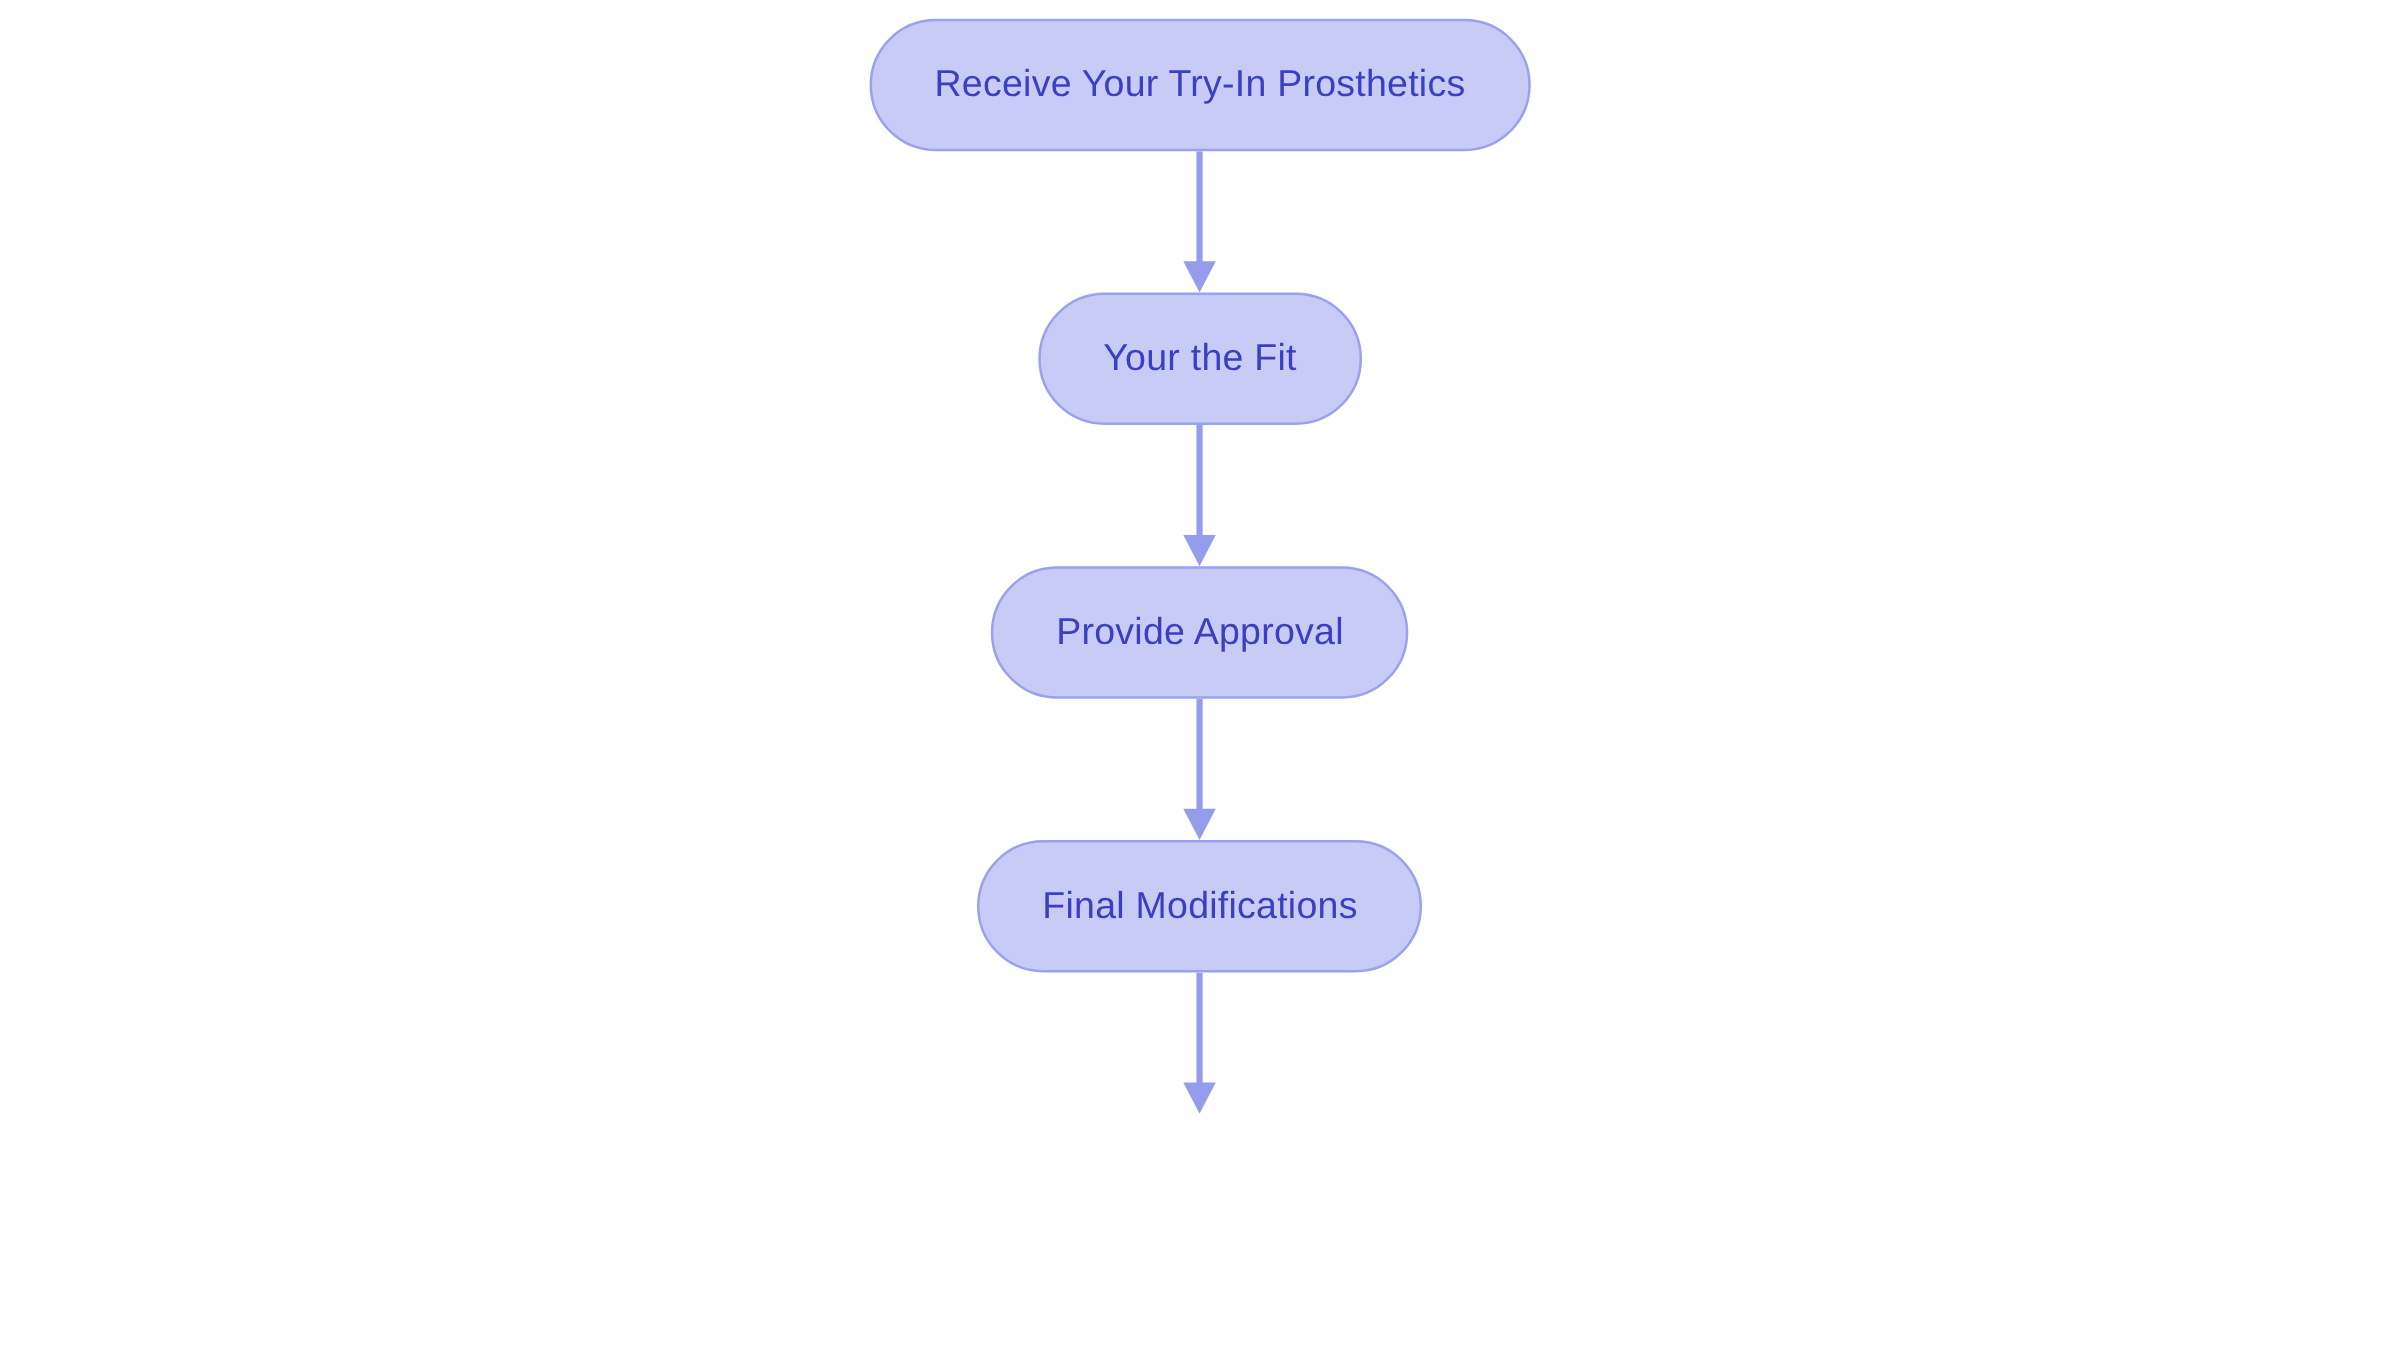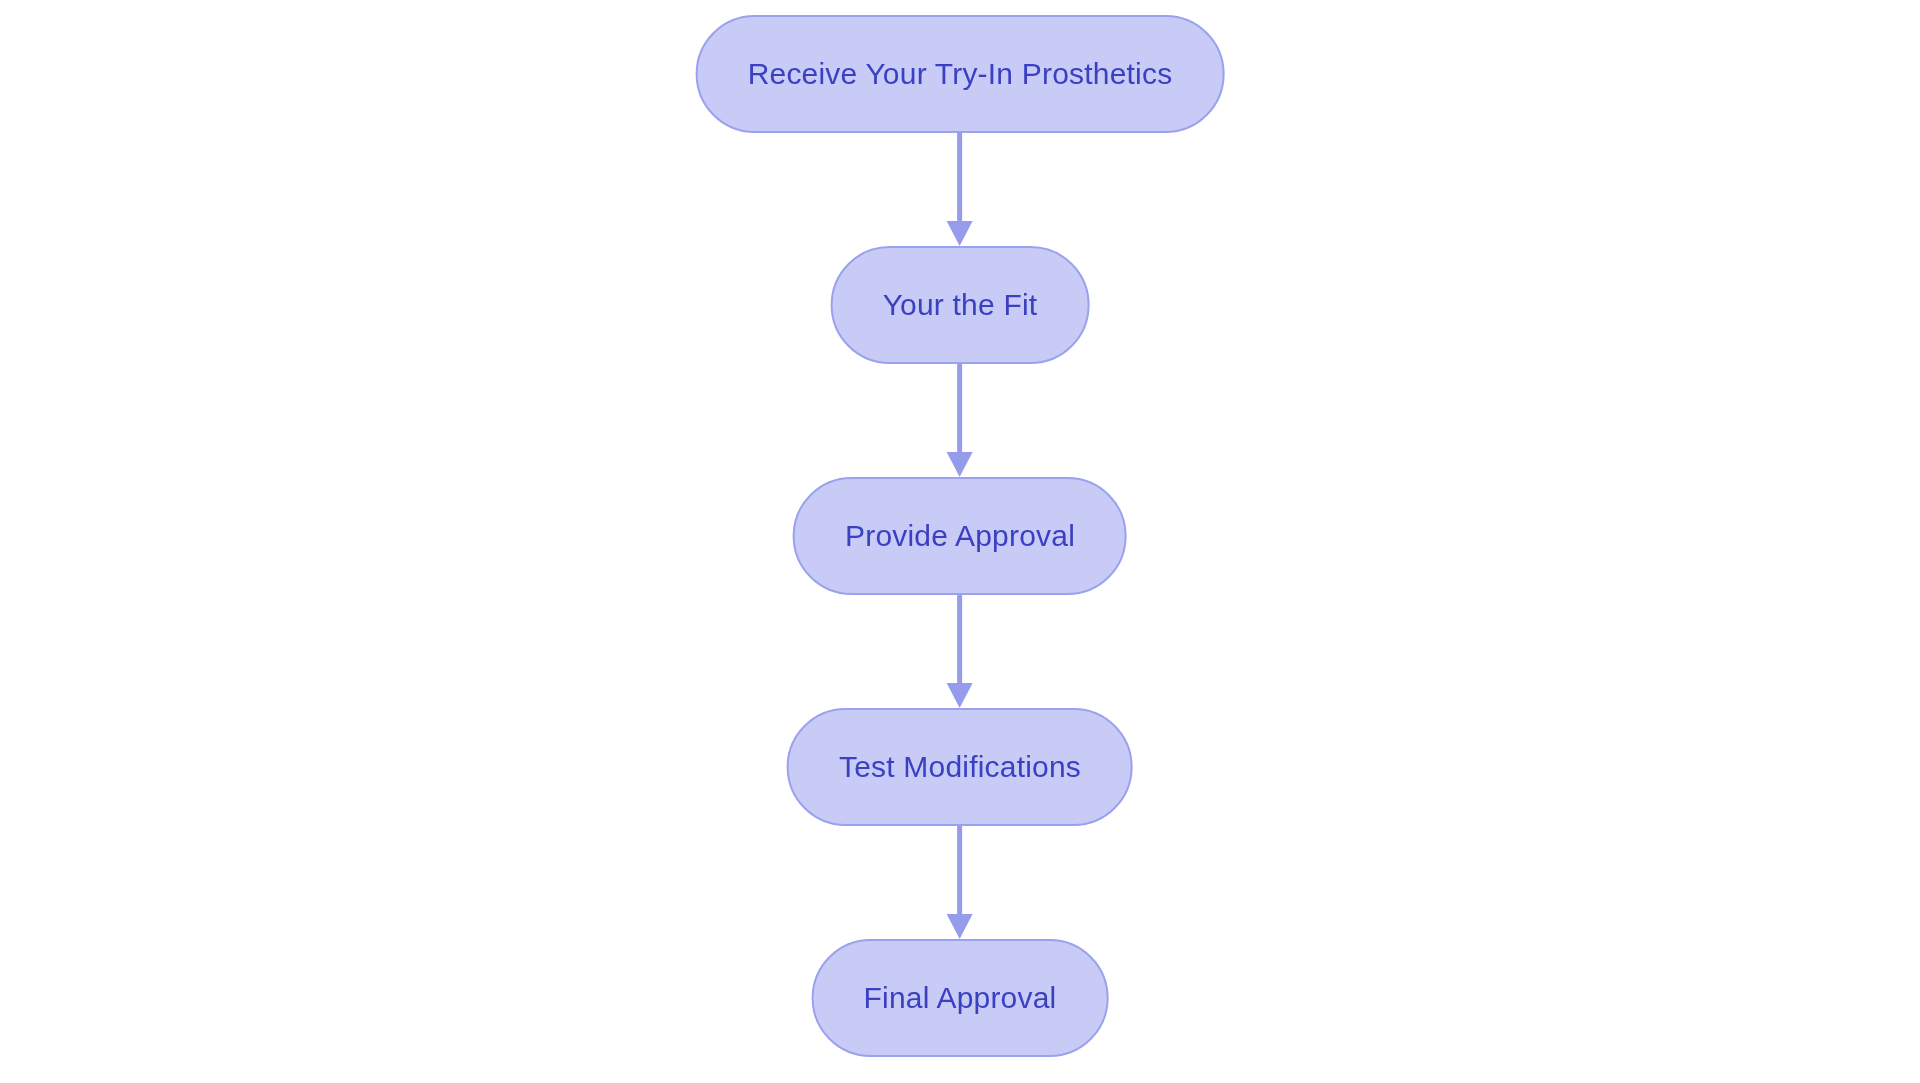--- a/index.html
+++ b/index.html
@@ -23,21 +23,21 @@
     position: absolute;
     left: 50%;
     top: 15px;
     transform: translateX(-50%);
     display: flex;
     flex-direction: column;
     align-items: center;
   }
 
   .node {
-    height: 118px;
+    height: 106px;
     padding: 0 50px;
     display: flex;
     align-items: center;
     justify-content: center;
     background: #c8cbf6;
     border: 2px solid #9aa1ed;
     border-radius: 59px;
     white-space: nowrap;
   }
 
@@ -82,26 +82,23 @@
     <div class="node">
       <span class="node-label">Provide Approval</span>
     </div>
 
     <svg class="edge" viewBox="0 0 32 113" xmlns="http://www.w3.org/2000/svg">
       <line x1="16" y1="0" x2="16" y2="90" stroke="#959cec" stroke-width="5"></line>
       <polygon points="3,88 29,88 16,113" fill="#959cec"></polygon>
     </svg>
 
     <div class="node">
-      <span class="node-label">Test Modifications</span>
+      <span class="node-label">Final Modifications</span>
     </div>
 
     <svg class="edge" viewBox="0 0 32 113" xmlns="http://www.w3.org/2000/svg">
       <line x1="16" y1="0" x2="16" y2="90" stroke="#959cec" stroke-width="5"></line>
       <polygon points="3,88 29,88 16,113" fill="#959cec"></polygon>
     </svg>
 
-    <div class="node">
-      <span class="node-label">Final Approval</span>
-    </div>
 
   </div>
 </div>
 
 </body></html>

